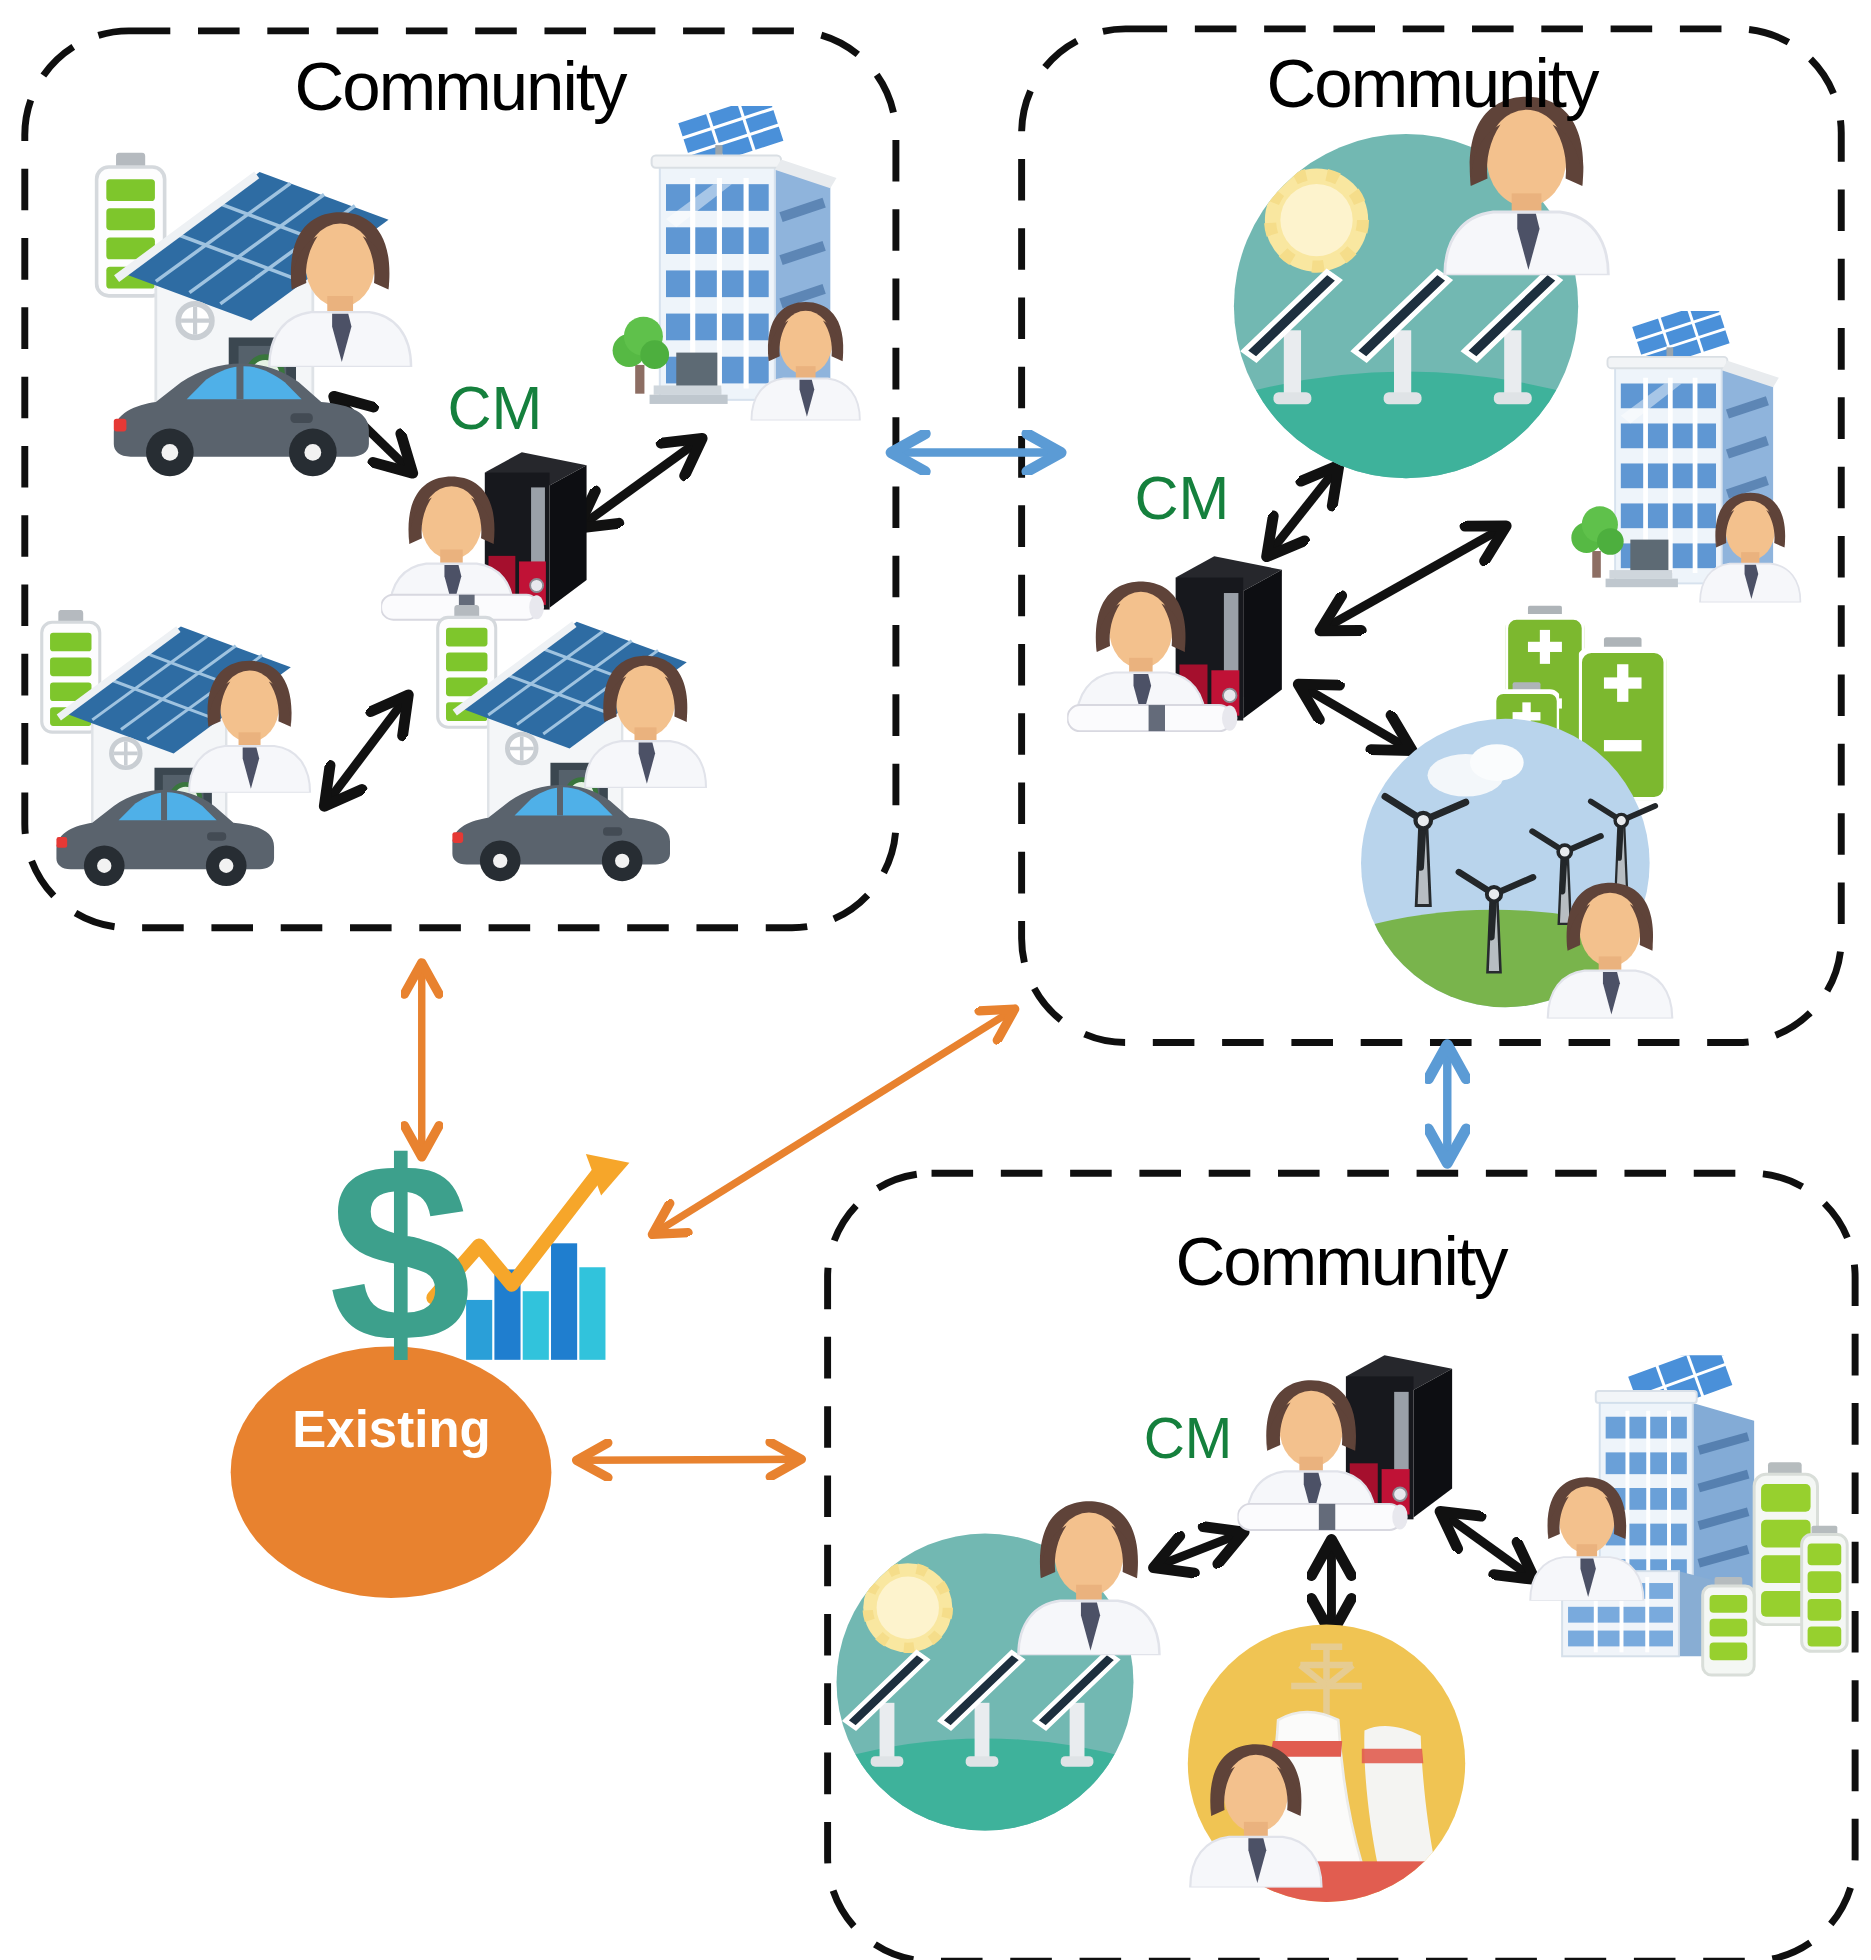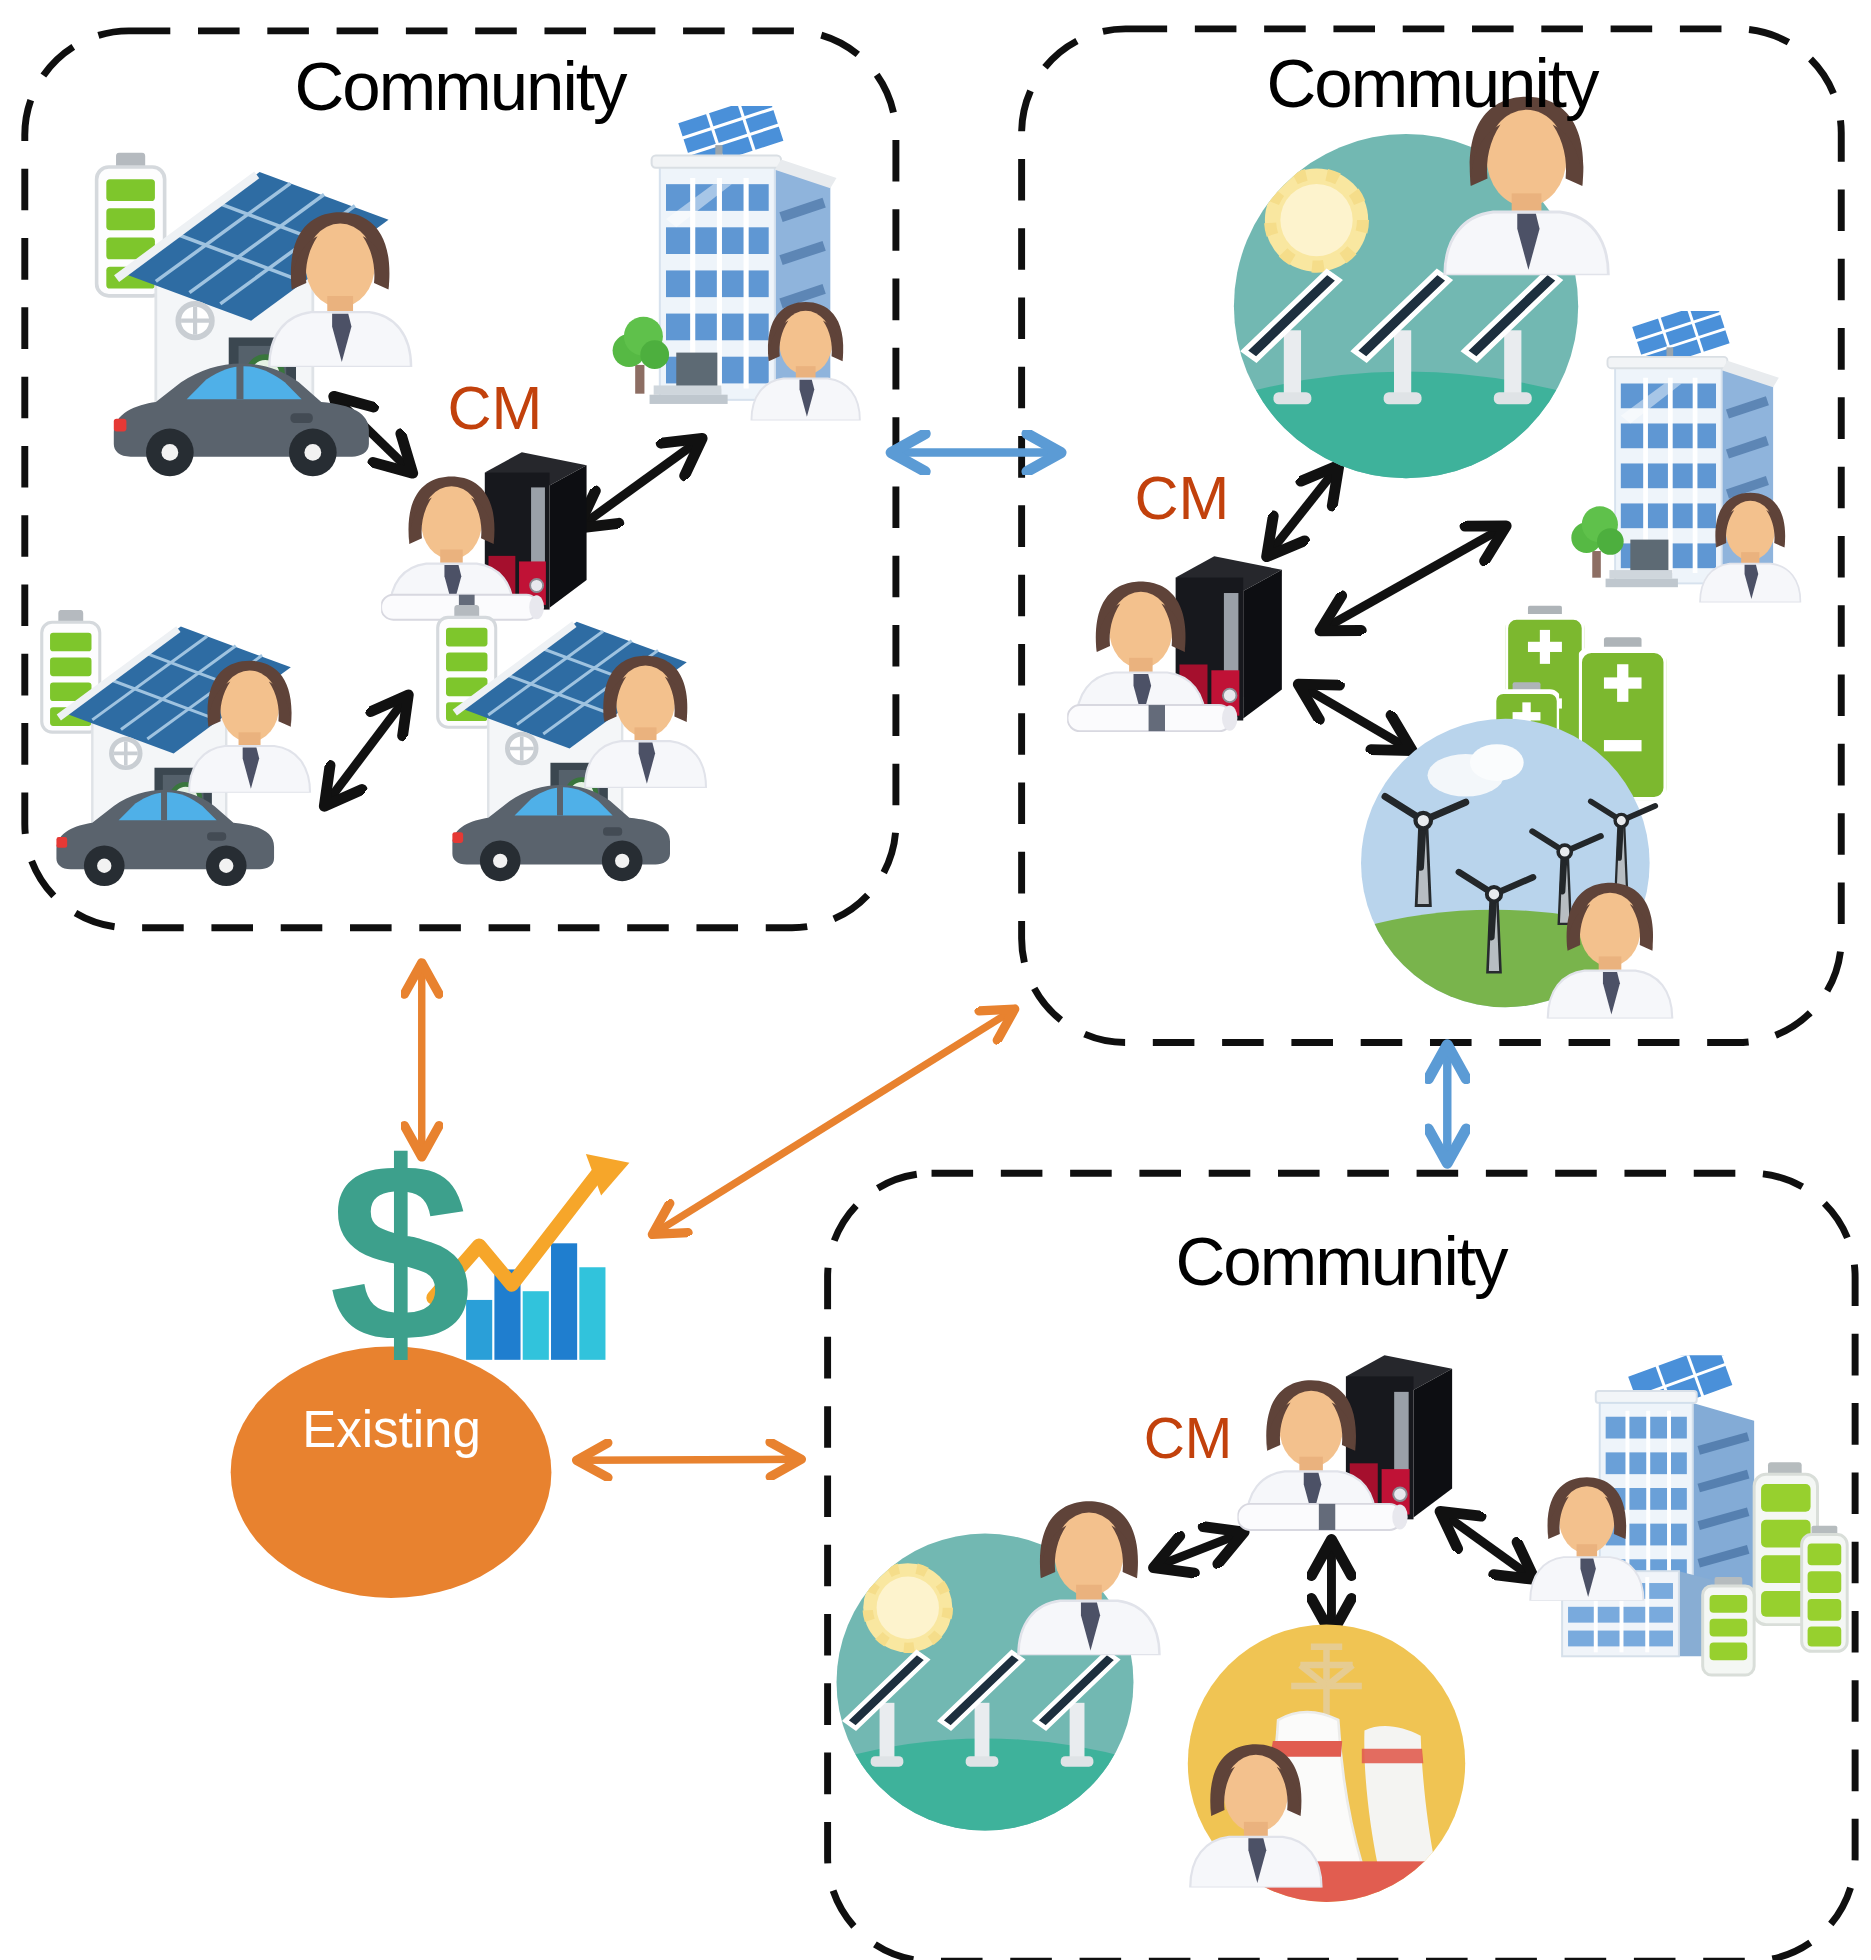--- a/index.html
+++ b/index.html
@@ -1,24 +1,24 @@
 <!DOCTYPE html>
 <html><head>
 <meta charset="utf-8">
 <style>
   html,body{margin:0;padding:0;background:#fff;}
   .canvas{position:relative;width:1871px;height:1960px;overflow:hidden;
           font-family:"Liberation Sans",sans-serif;background:#fff;margin-top:19px;}
   .layer{position:absolute;left:0;top:0;width:1871px;height:1960px;}
   .title{position:absolute;font-size:69px;letter-spacing:-2px;color:#000;
          white-space:nowrap;transform:translateX(-50%);}
-  .cm-label{position:absolute;font-size:61px;color:#c2410c;white-space:nowrap;
+  .cm-label{position:absolute;font-size:61px;color:#15803d;white-space:nowrap;
             transform:translateX(-50%);}
   .markets-text{position:absolute;left:233px;top:1372px;width:317px;text-align:center;
-                color:#fff;font-weight:400;font-size:51px;line-height:77px;}
+                color:#fff;font-weight:700;font-size:51px;line-height:77px;}
 </style>
 </head>
 <body>
 
 <div class="canvas">
 
 <svg class="layer" viewBox="0 0 1890 1980">
   <defs>
     <marker id="mh-black" viewBox="0 0 12 12" refX="9.5" refY="6" markerWidth="5.4" markerHeight="5.4" orient="auto-start-reverse">
       <path d="M1.5 1 L10.5 6 L1.5 11" fill="none" stroke="#111" stroke-width="2.7" stroke-linecap="round" stroke-linejoin="round"></path>

